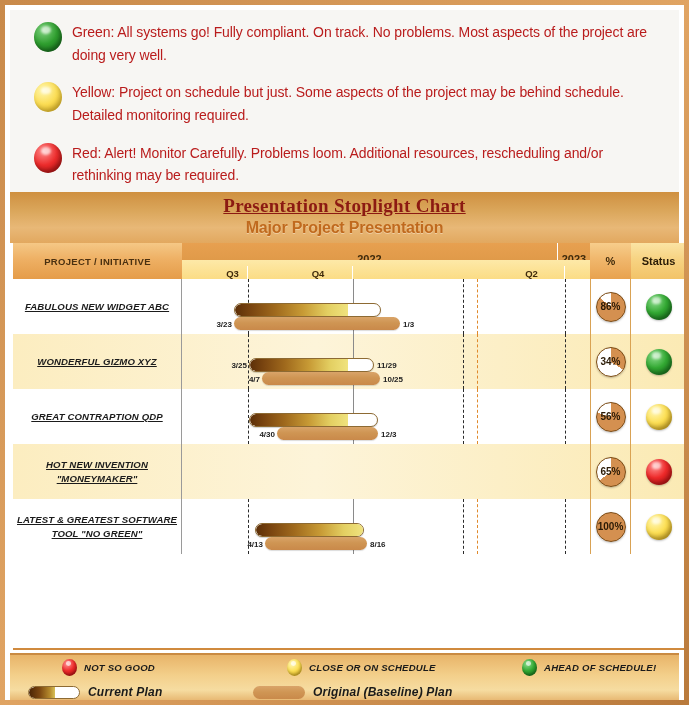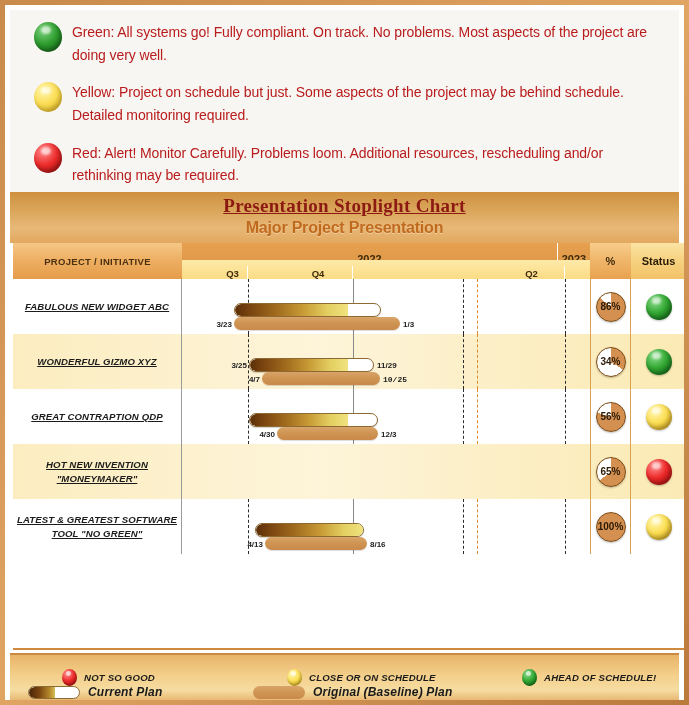--- a/index.html
+++ b/index.html
@@ -254,21 +254,21 @@
   }
 
   
   .footer {
     position: absolute;
     left: 5px; right: 5px; top: 648px;
     height: 52px;
     background: linear-gradient(180deg,#e8b469 0%,#f3cf8a 40%,#f6dca1 70%,#e1a85d 100%);
     border-top: 2px solid #c98a42;
   }
-  .foot-row1 { position: absolute; left: 0; top: 14px; width: 100%; height: 22px; text-decoration: underline; }
+  .foot-row1 { position: absolute; left: 0; top: 4px; width: 100%; height: 22px; text-decoration: underline; }
   .foot-row2 { position: absolute; left: 0; top: 30px; width: 100%; height: 22px; }
   .foot-item {
     position: absolute;
     display: flex; align-items: center;
     font-size: 9.6px; font-weight: bold; font-style: italic;
     color: #1a1a1a;
     letter-spacing: .2px;
   }
   .foot-bulb {
     width: 15px; height: 17px; border-radius: 50%;
@@ -374,21 +374,21 @@
           <div class="gl gl-dash" style="left: 281px;"></div>
           <div class="gl gl-odash" style="left: 295px;"></div>
           <div class="gl gl-dash" style="left: 383px;"></div>
           <div class="bar bar-current" style="left: 67px; width: 125px; top: 24px;">
             <div class="fill" style="width: 80%;"></div>
           </div>
           <div class="bar bar-base" style="left: 80px; width: 118px; top: 38px;"></div>
           <div class="dl" style="top: 27px; left: 41px; text-align: right; width: 24px;">3/25</div>
           <div class="dl" style="top: 27px; left: 195px;">11/29</div>
           <div class="dl" style="top: 41px; left: 54px; text-align: right; width: 24px;">4/7</div>
-          <div class="dl" style="top: 41px; left: 201px; font-family: Liberation Mono, monospace;">10/25</div>
+          <div class="dl" style="top: 41px; left: 201px;">10/25</div>
         </div>
         <div class="cell-pct">
           <div class="pie" style="background: conic-gradient(rgb(212, 144, 80) 0deg, rgb(212, 144, 80) 122.4deg, rgb(255, 255, 255) 122.4deg, rgb(255, 255, 255) 360deg);">
             <span class="pie-lbl">34%</span>
           </div>
         </div>
         <div class="cell-status">
           <div class="light" style="background: radial-gradient(circle at 34% 28%, rgb(141, 220, 141) 0%, rgb(51, 169, 51) 46%, rgb(15, 107, 22) 100%); box-shadow: rgba(0, 0, 0, 0.3) -2px -3px 4px inset, rgba(0, 0, 0, 0.25) 0px 1px 2px;"></div>
         </div>
       </div>

